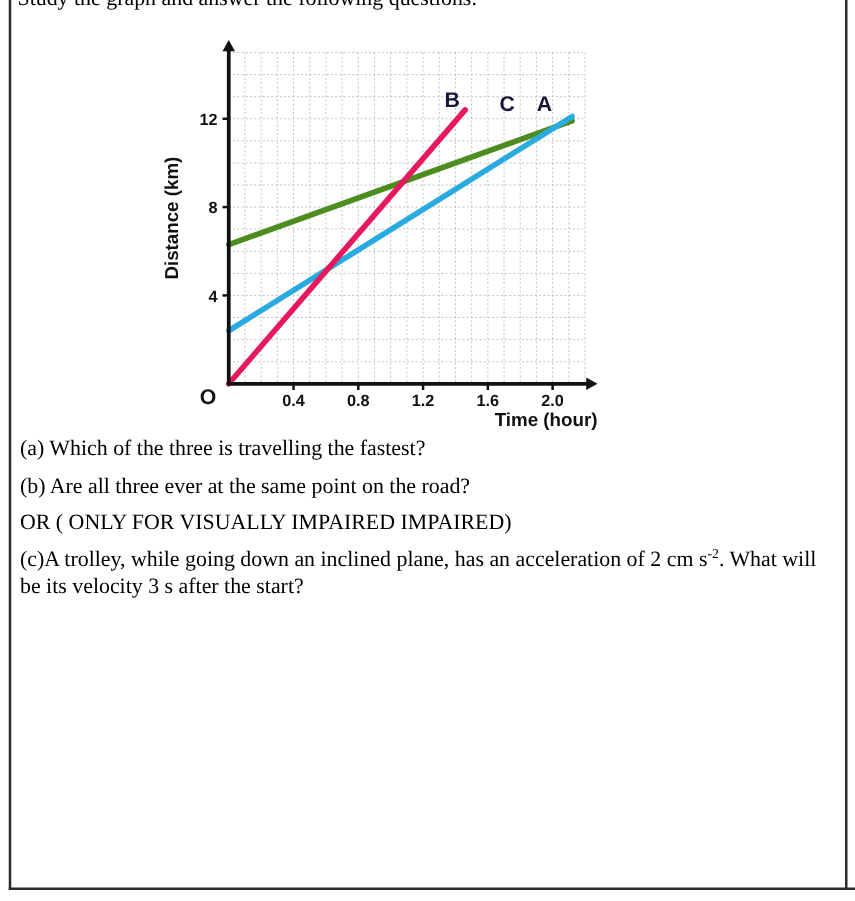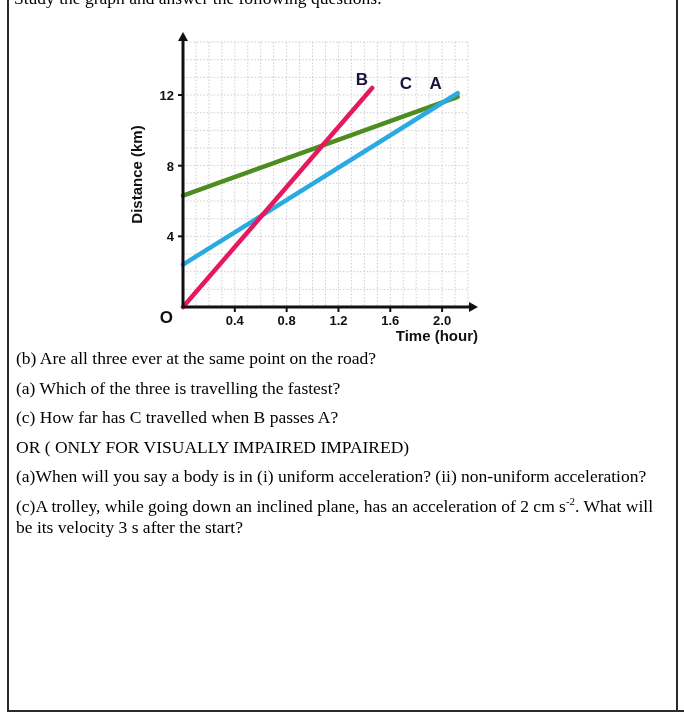--- a/index.html
+++ b/index.html
@@ -100,21 +100,19 @@
         <text x="45" y="291" text-anchor="end" class="origin">O</text>
         <text x="307.6136363636364" y="56.81666666666666" text-anchor="middle" class="series-label">A</text>
         <text x="277.81818181818176" y="56.81666666666666" text-anchor="middle" class="series-label">C</text>
         <text x="233.77272727272722" y="53.28333333333333" text-anchor="middle" class="series-label">B</text>
         <text x="350" y="309" text-anchor="end" class="axis-title">Time (hour)</text>
         <text x="14" y="142.5" text-anchor="middle" class="axis-title" transform="rotate(-90 14 142.5)">Distance (km)</text>
       </svg>
   </div>
 
   <div class="questions">
+    <p>(a) Which of the three is travelling the fastest?</p>
     <p>(b) Are all three ever at the same point on the road?</p>
-    <p>(a) Which of the three is travelling the fastest?</p>
-    <p>(c) How far has C travelled when B passes A?</p>
     <p>OR ( ONLY FOR VISUALLY IMPAIRED IMPAIRED)</p>
-    <p>(a)When will you say a body is in (i) uniform acceleration? (ii) non-uniform acceleration?</p>
     <p><span>(c)A trolley, while going down an inclined plane, has an acceleration of 2 cm s</span><sup>-2</sup><span>. What will be its velocity 3 s after the start?</span></p>
   </div>
 
 </div>
 
 </body></html>

